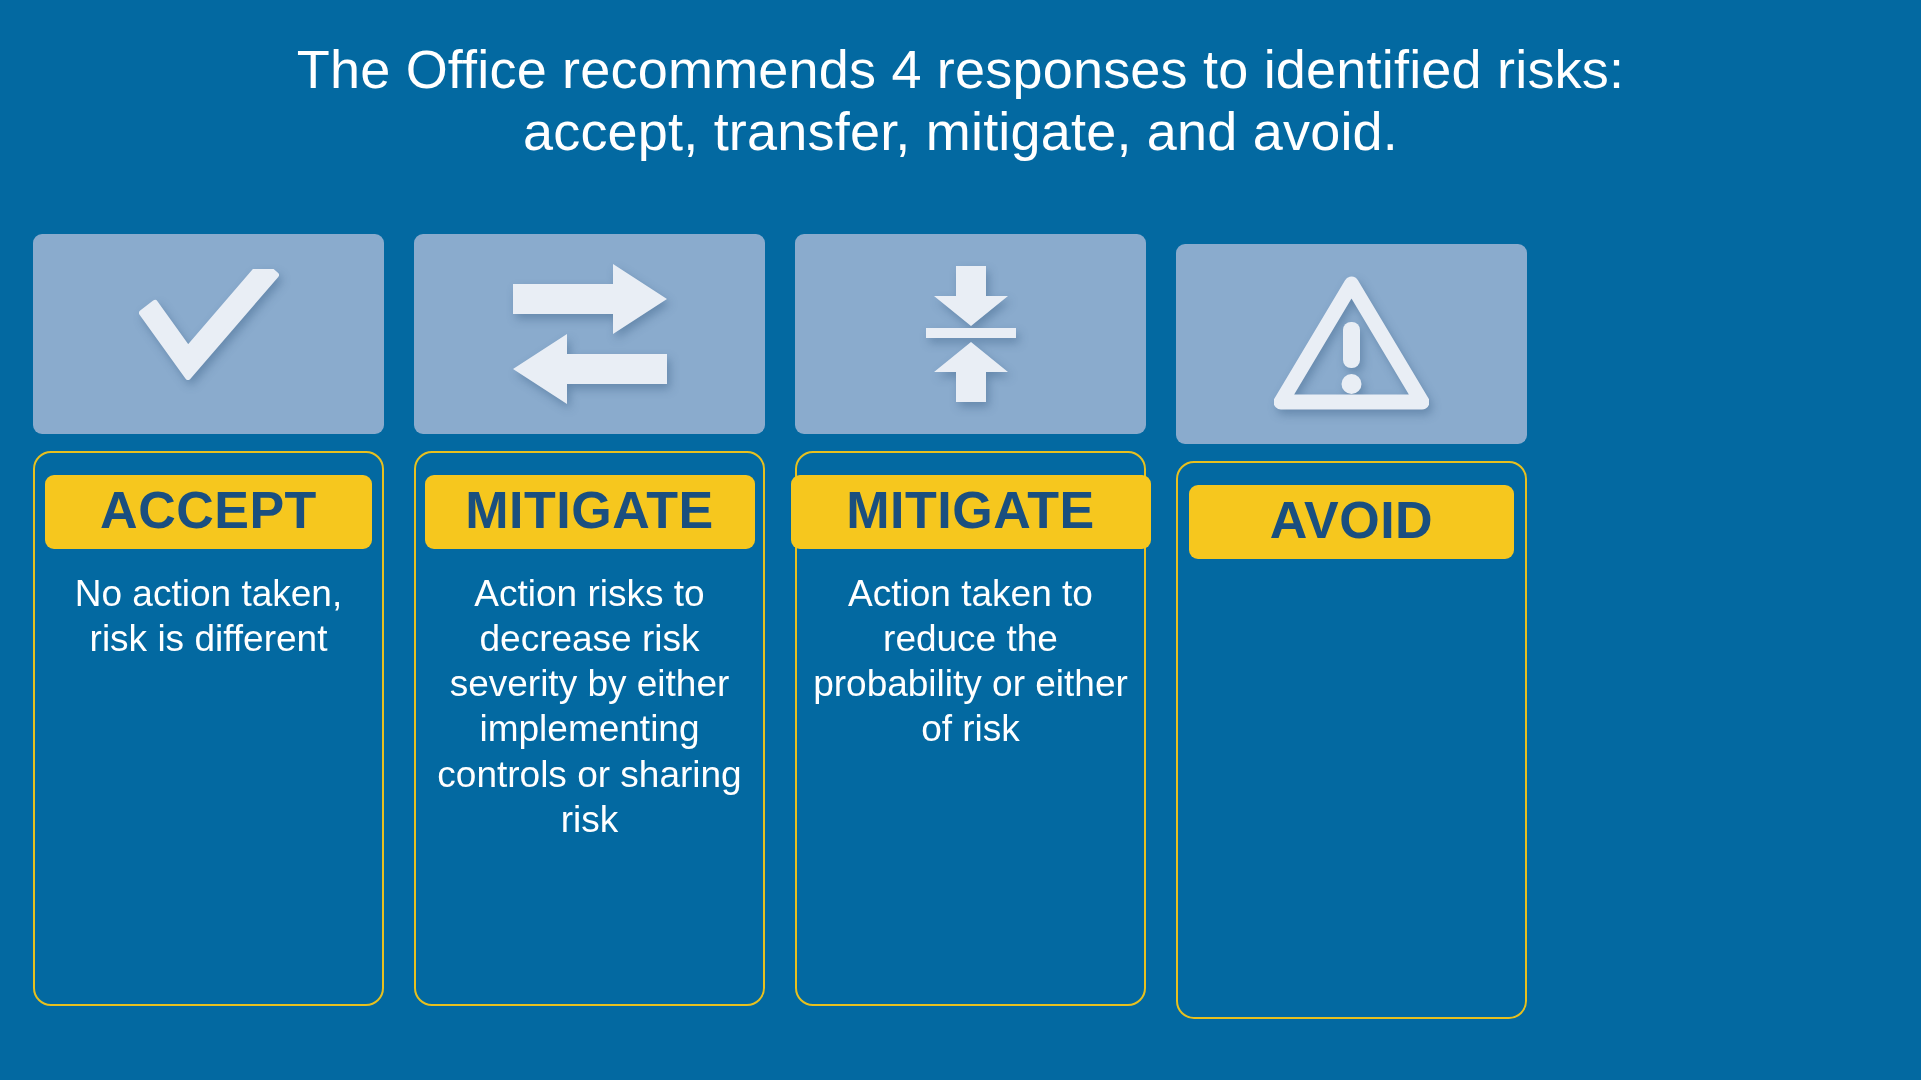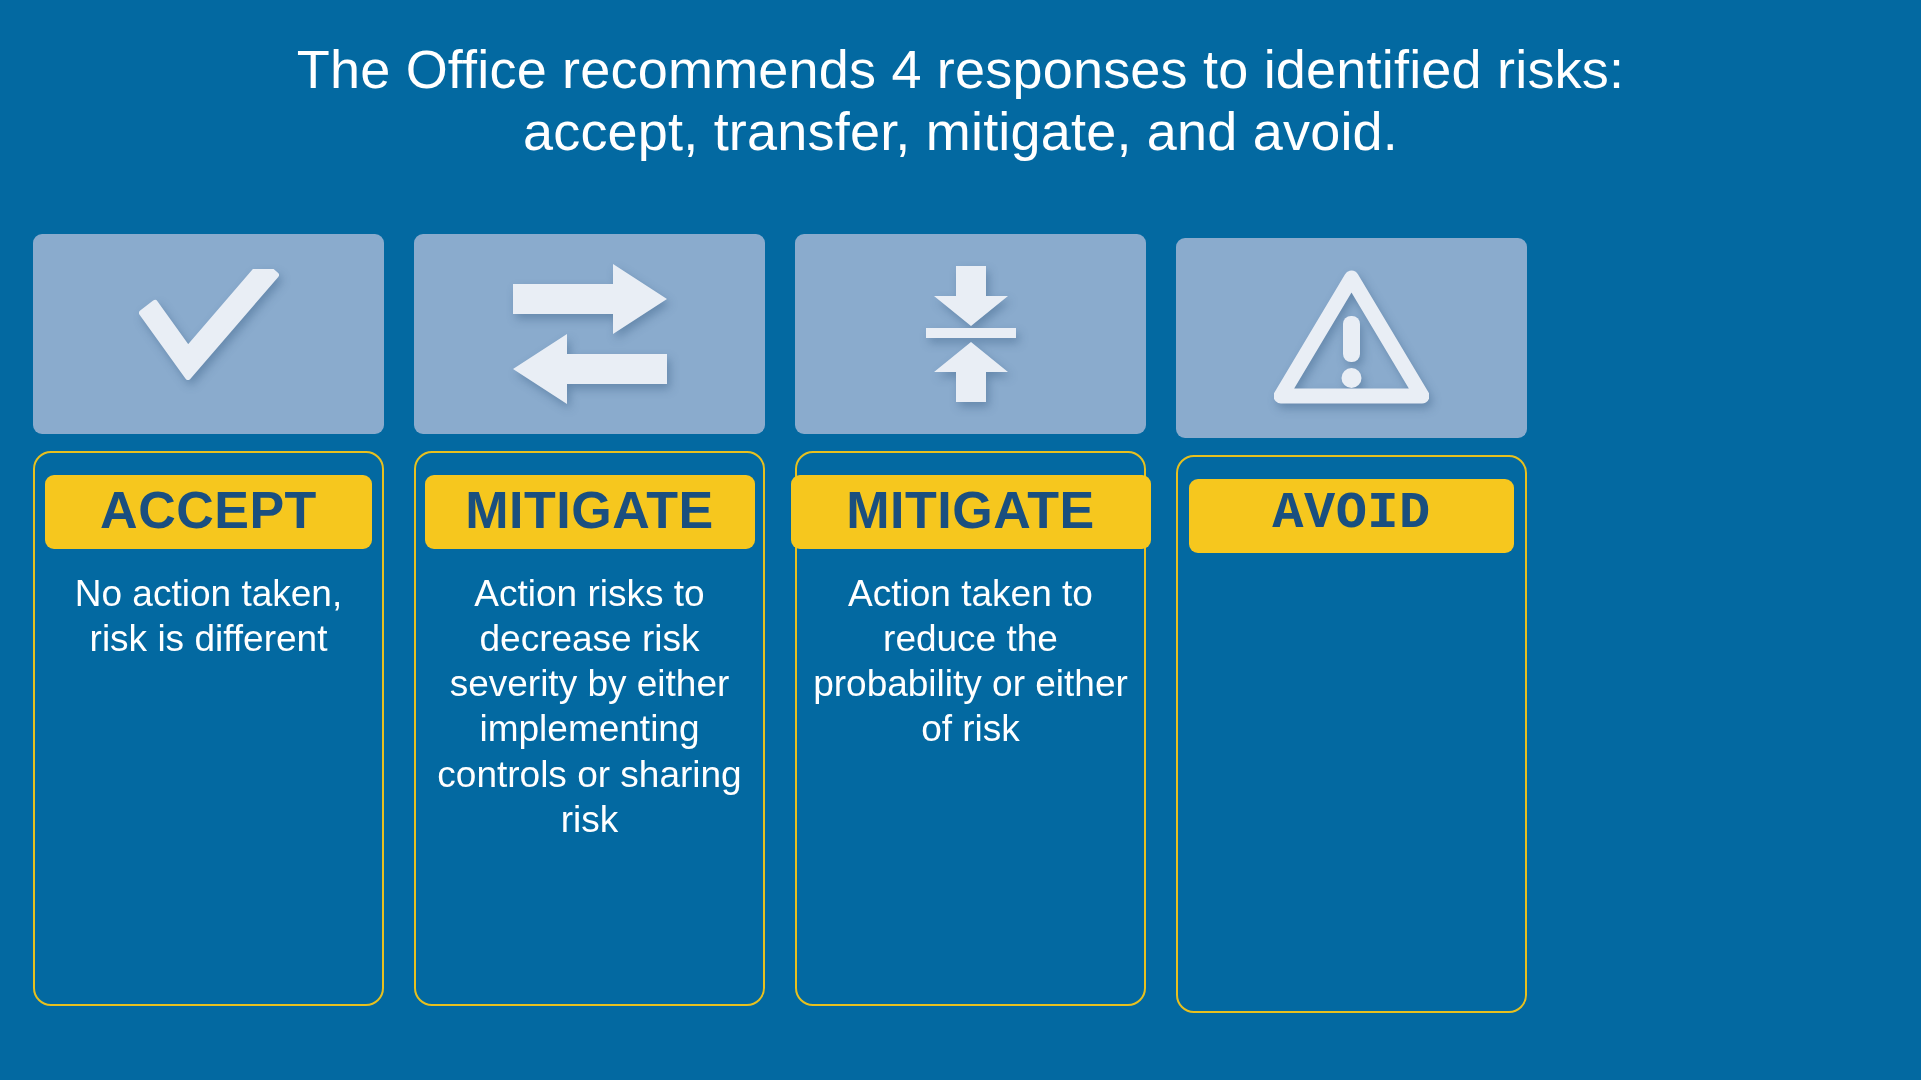--- a/index.html
+++ b/index.html
@@ -45,22 +45,21 @@
     gap: 30px;
     align-items: flex-start;
   }
   .card {
     width: 351px;
     flex: 0 0 351px;
     display: flex;
     flex-direction: column;
   }
   .card.c4 {
-    margin-top: 4px;
-    font-family: Liberation Mono, monospace;
+    margin-top: 10px;
   }
 
   
   .icon-panel {
     height: 200px;
     background: #8aabcd;
     border-radius: 9px;
     display: flex;
     align-items: center;
     justify-content: center;

